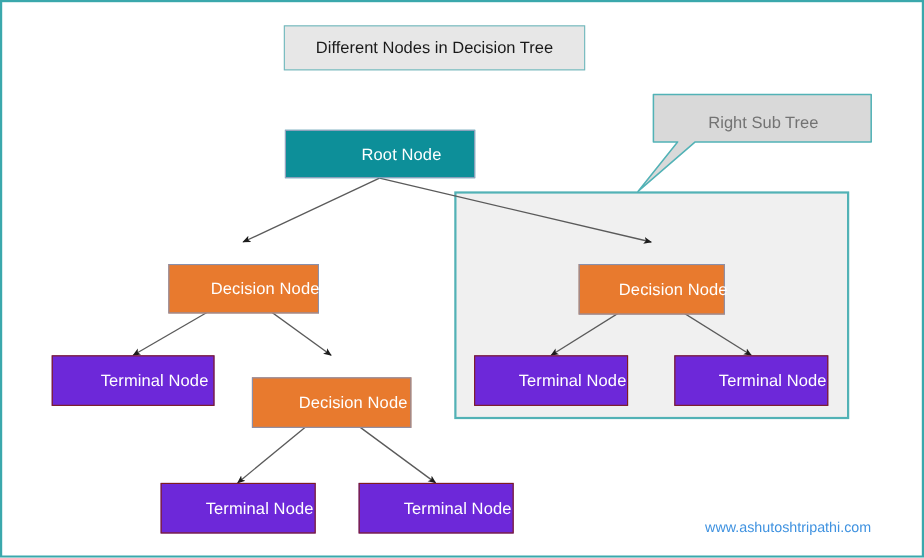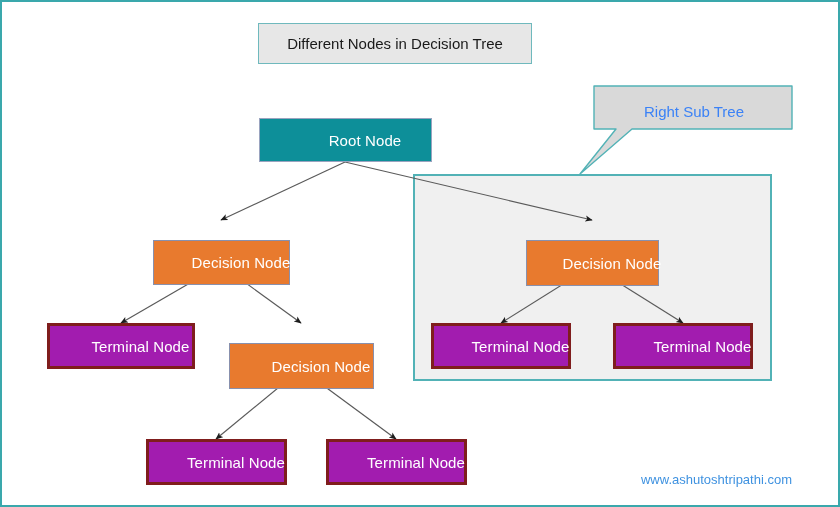--- a/index.html
+++ b/index.html
@@ -35,22 +35,22 @@
   .node-root {
     background: #0d8f99;
     border: 1px solid #9aa3bf;
   }
   .node-decision {
     background: #e87a2e;
     border: 1px solid #8890ad;
     margin-top: 20px;
   }
   .node-terminal {
-    background: #a21caf;
-    border: 3px solid #7f1d1d;
+    background: #6d28d9;
+    border: 1px solid #7f1d1d;
   }
 
   
   #title-box {
     position: absolute;
     left: 256px;
     top: 21px;
     width: 274px;
     height: 41px;
     background: #e7e7e7;
@@ -90,21 +90,21 @@
   #callout-label {
     position: absolute;
     left: 592px;
     top: 88px;
     width: 200px;
     height: 43px;
     display: flex;
     align-items: center;
     justify-content: center;
     font-size: 15px;
-    color: #3b82f6;
+    color: #737373;
     z-index: 8;
     pointer-events: none;
   }
 
   
   #edges {
     position: absolute;
     left: 0;
     top: 0;
     width: 840px;

